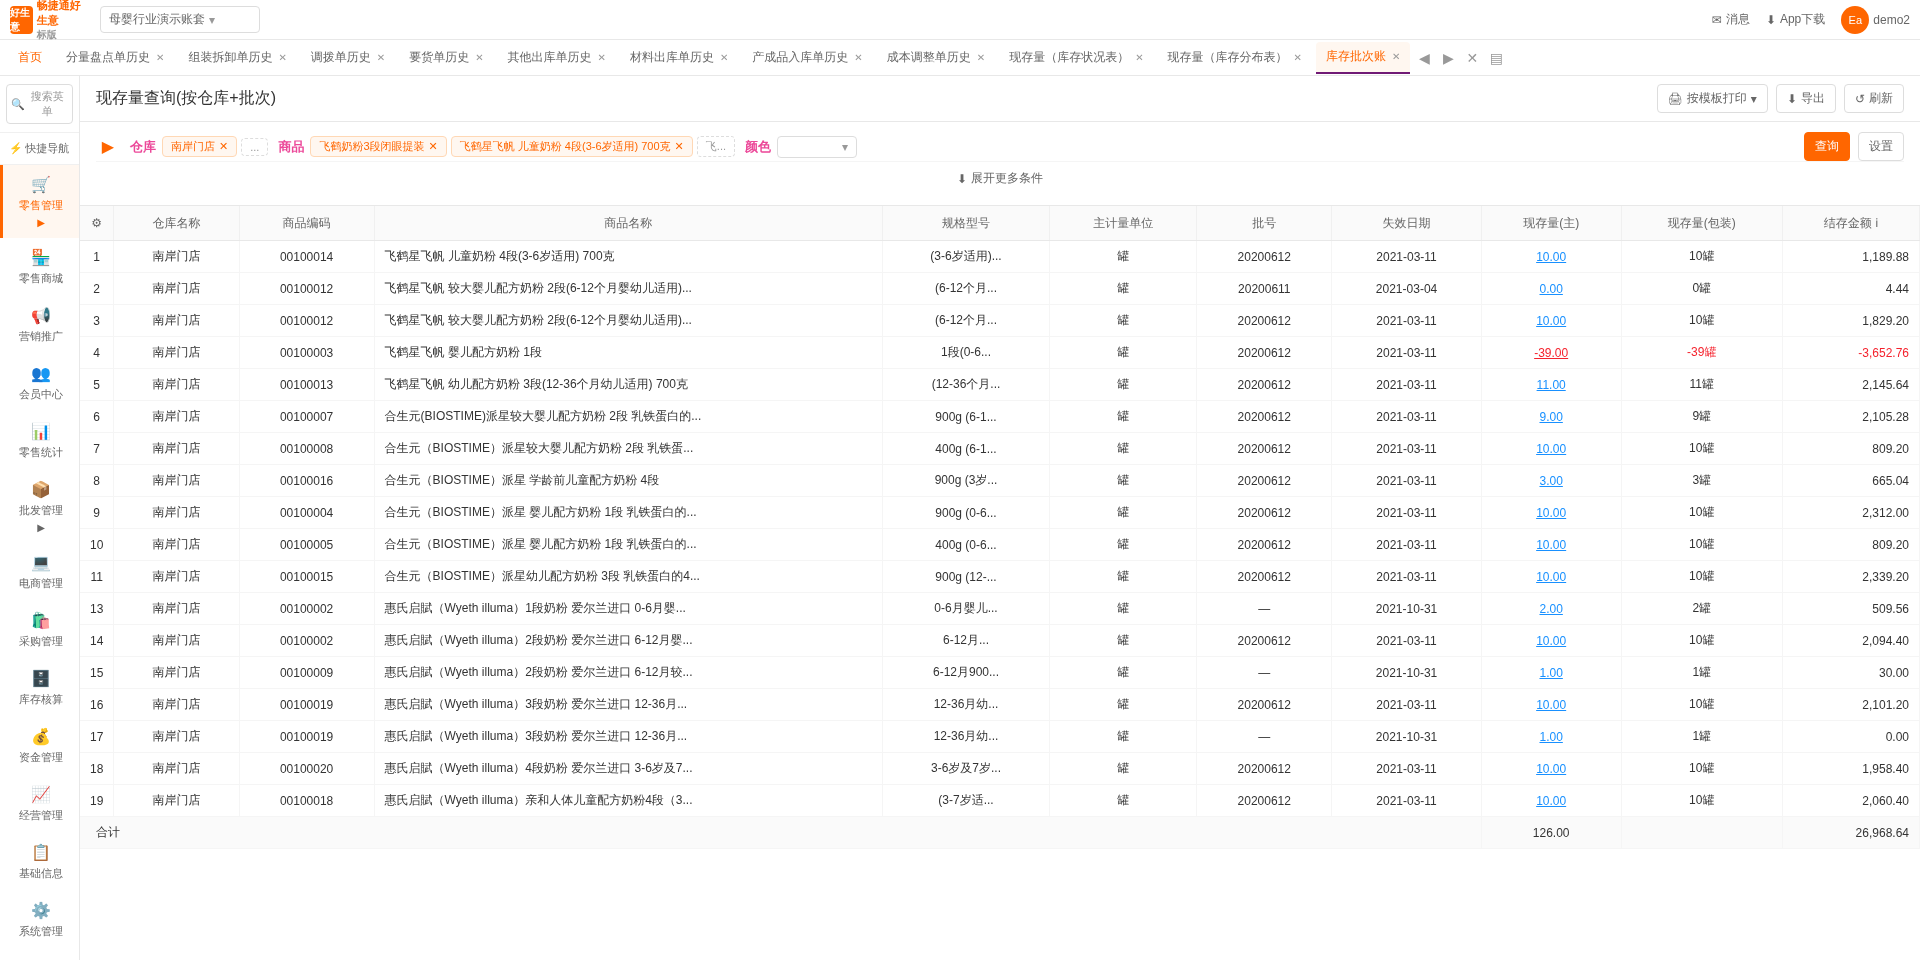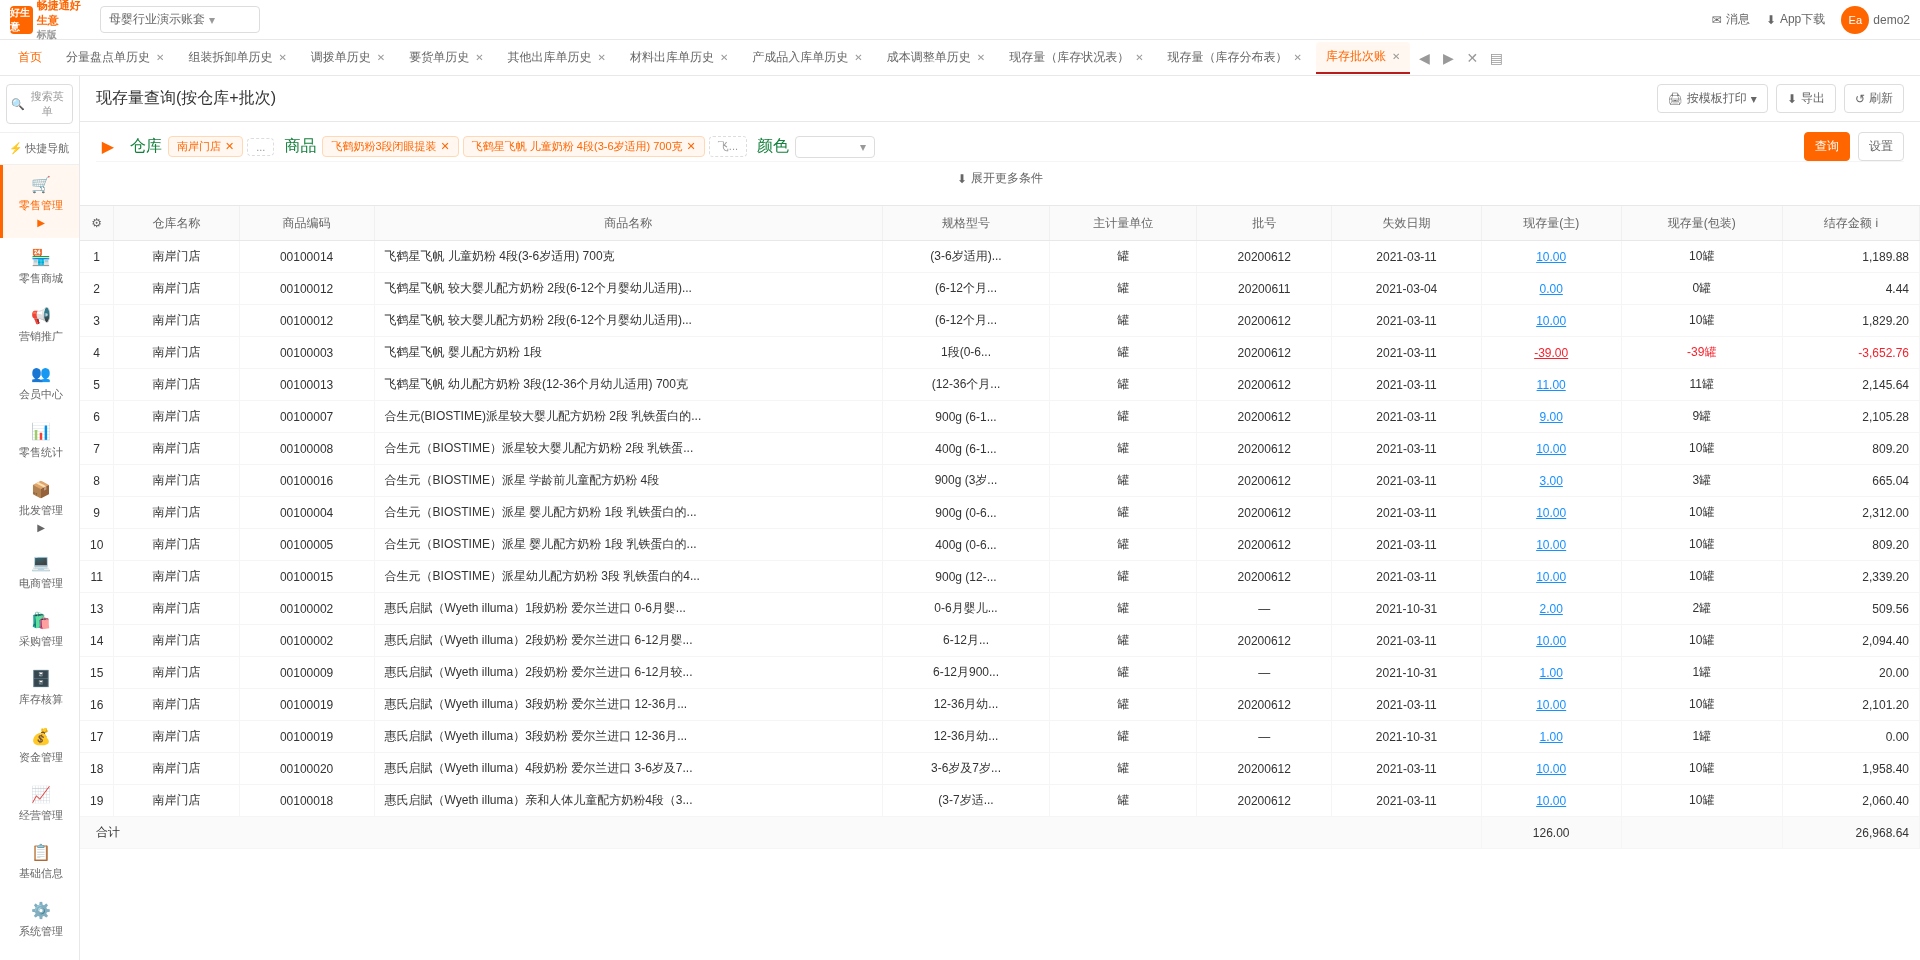--- a/index.html
+++ b/index.html
@@ -11,21 +11,21 @@
     .logo-icon { width: 28px; height: 28px; background: #ff6600; border-radius: 4px; display: flex; align-items: center; justify-content: center; color: white; font-size: 10px; }
     .dropdown-selector { display: flex; align-items: center; gap: 4px; padding: 4px 8px; border: 1px solid #ddd; border-radius: 4px; cursor: pointer; font-size: 12px; color: #666; min-width: 160px; }
     .top-right { margin-left: auto; display: flex; align-items: center; gap: 16px; }
     .top-right-item { display: flex; align-items: center; gap: 4px; color: #666; cursor: pointer; font-size: 12px; }
     .avatar { width: 28px; height: 28px; background: #ff6600; border-radius: 50%; display: flex; align-items: center; justify-content: center; color: white; font-size: 11px; }
 
     
     .tab-bar { height: 36px; background: #fff; display: flex; align-items: center; border-bottom: 1px solid #e8e8e8; overflow-x: auto; padding: 0 8px; gap: 4px; }
     .tab-bar::-webkit-scrollbar { display: none; }
     .tab-item { display: flex; align-items: center; gap: 4px; padding: 0 10px; height: 32px; border-radius: 4px 4px 0 0; cursor: pointer; font-size: 12px; white-space: nowrap; color: #666; flex-shrink: 0; }
-    .tab-item.active { background: #fff7f0; color: #ff6600; border-bottom: 2px solid #b91c1c; }
+    .tab-item.active { background: #fff7f0; color: #ff6600; border-bottom: 2px solid #701a75; }
     .tab-item.home { color: #ff6600; font-weight: 500; }
     .tab-close { color: #999; font-size: 10px; cursor: pointer; margin-left: 2px; }
     .tab-nav-btn { width: 20px; height: 20px; display: flex; align-items: center; justify-content: center; cursor: pointer; color: #999; font-size: 14px; flex-shrink: 0; }
 
     
     .main-layout { display: flex; height: calc(960px - 76px); }
 
     
     .sidebar { width: 80px; background: #fff; border-right: 1px solid #e8e8e8; display: flex; flex-direction: column; overflow-y: auto; flex-shrink: 0; }
     .sidebar::-webkit-scrollbar { display: none; }
@@ -44,21 +44,21 @@
     .page-header { background: #fff; padding: 8px 16px; border-bottom: 1px solid #e8e8e8; display: flex; align-items: center; justify-content: space-between; gap: 25px; }
     .page-title { font-size: 16px; font-weight: 500; color: #333; }
     .page-actions { display: flex; align-items: center; gap: 8px; }
     .action-btn { display: flex; align-items: center; gap: 4px; padding: 5px 10px; border: 1px solid #ddd; border-radius: 4px; cursor: pointer; font-size: 12px; color: #666; background: #fff; }
     .action-btn-primary { background: #ff6600; color: white; border-color: #ff6600; }
 
     
     .filter-area { background: #fff; padding: 10px 16px; border-bottom: 1px solid #e8e8e8; }
     .filter-row { display: flex; align-items: center; gap: 10px; flex-wrap: wrap; }
     .filter-item { display: flex; align-items: center; gap: 6px; }
-    .filter-label { color: #15803d; font-size: 16px; flex-shrink: 0; }
+    .filter-label { color: #ec4899; font-size: 13px; flex-shrink: 0; font-weight: bold; }
     .filter-tags { display: flex; align-items: center; gap: 4px; flex-wrap: wrap; }
     .filter-tag { background: #fff7f0; border: 1px solid #ffd8b5; color: #ff6600; border-radius: 4px; padding: 2px 8px; font-size: 11px; display: flex; align-items: center; gap: 4px; }
     .filter-tag-close { cursor: pointer; color: #ff6600; }
     .filter-more-btn { border: 1px dashed #ddd; background: none; color: #999; border-radius: 4px; padding: 2px 8px; font-size: 11px; cursor: pointer; }
     .expand-btn { display: flex; align-items: center; gap: 4px; color: #666; font-size: 12px; cursor: pointer; padding: 4px 8px; }
     .expand-area { display: flex; justify-content: center; padding: 4px 0; border-top: 1px solid #f5f5f5; }
 
     
     .table-container { flex: 1; overflow: auto; background: #fff; }
     .data-table { width: 100%; border-collapse: collapse; font-size: 12px; }
@@ -472,21 +472,21 @@
     <td>15</td>
     <td>南岸门店</td>
     <td>00100009</td>
     <td class="text-left" style="max-width:280px;overflow:hidden;text-overflow:ellipsis;">惠氏启賦（Wyeth illuma）2段奶粉 爱尔兰进口 6-12月较...</td>
     <td>6-12月900...</td>
     <td>罐</td>
     <td>—</td>
     <td>2021-10-31</td>
     <td><span class="num-link">1.00</span></td>
     <td class="">1罐</td>
-    <td class="text-right ">20.00</td>
+    <td class="text-right ">30.00</td>
   </tr>
             <tr>
     <td>16</td>
     <td>南岸门店</td>
     <td>00100019</td>
     <td class="text-left" style="max-width:280px;overflow:hidden;text-overflow:ellipsis;">惠氏启賦（Wyeth illuma）3段奶粉 爱尔兰进口 12-36月...</td>
     <td>12-36月幼...</td>
     <td>罐</td>
     <td>20200612</td>
     <td>2021-03-11</td>

